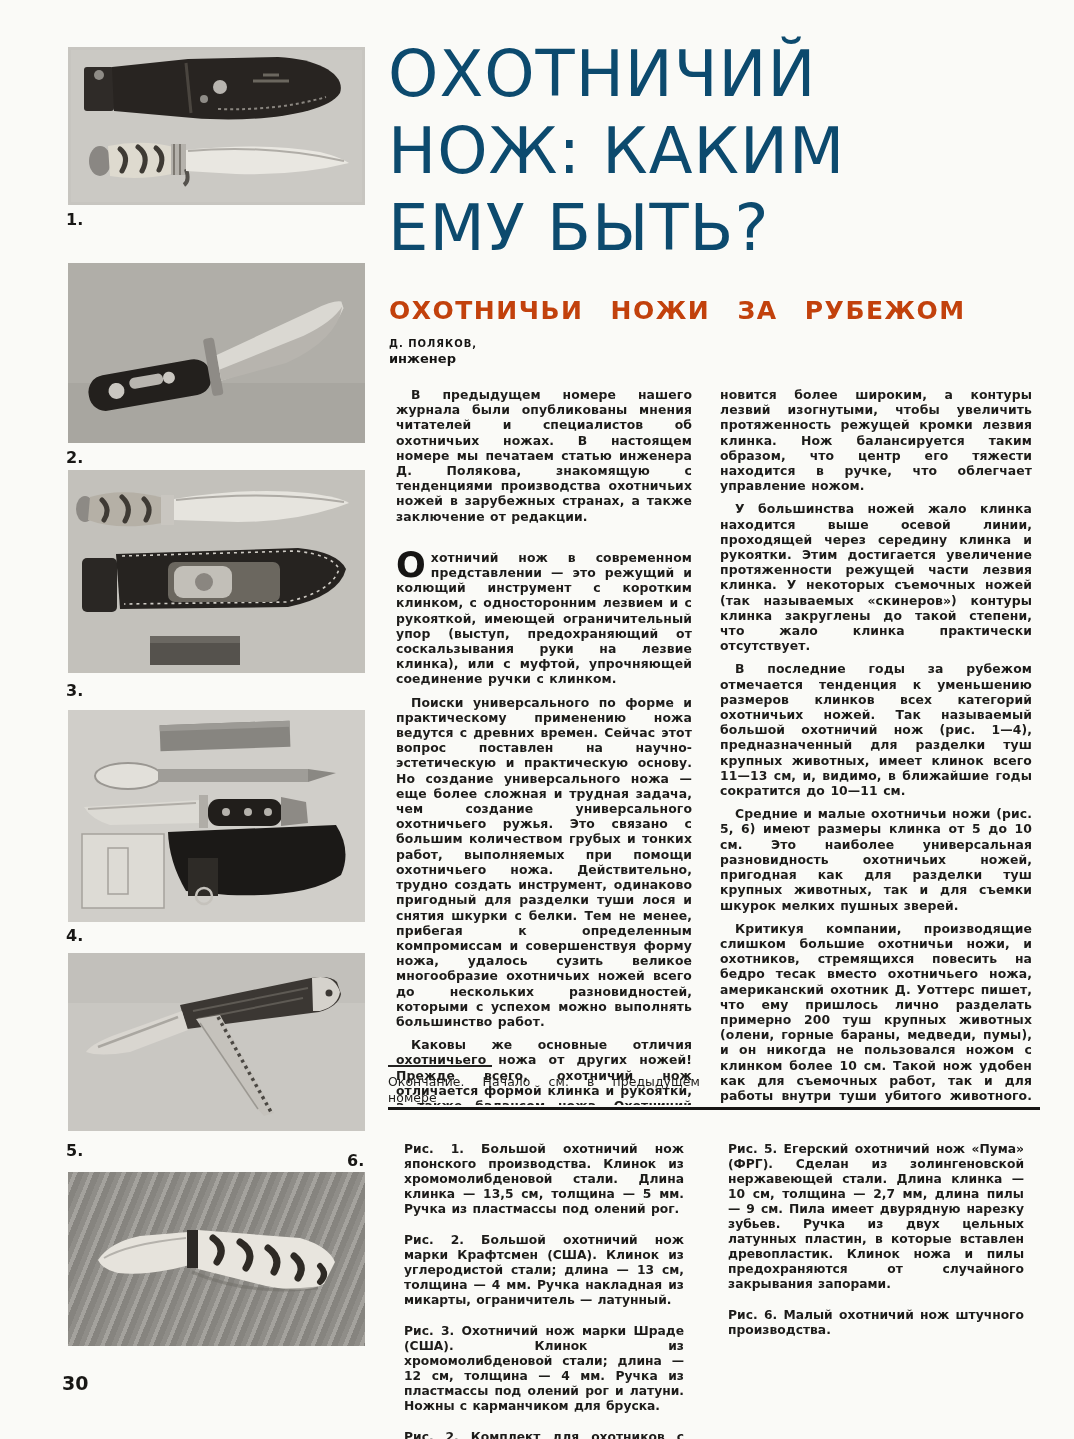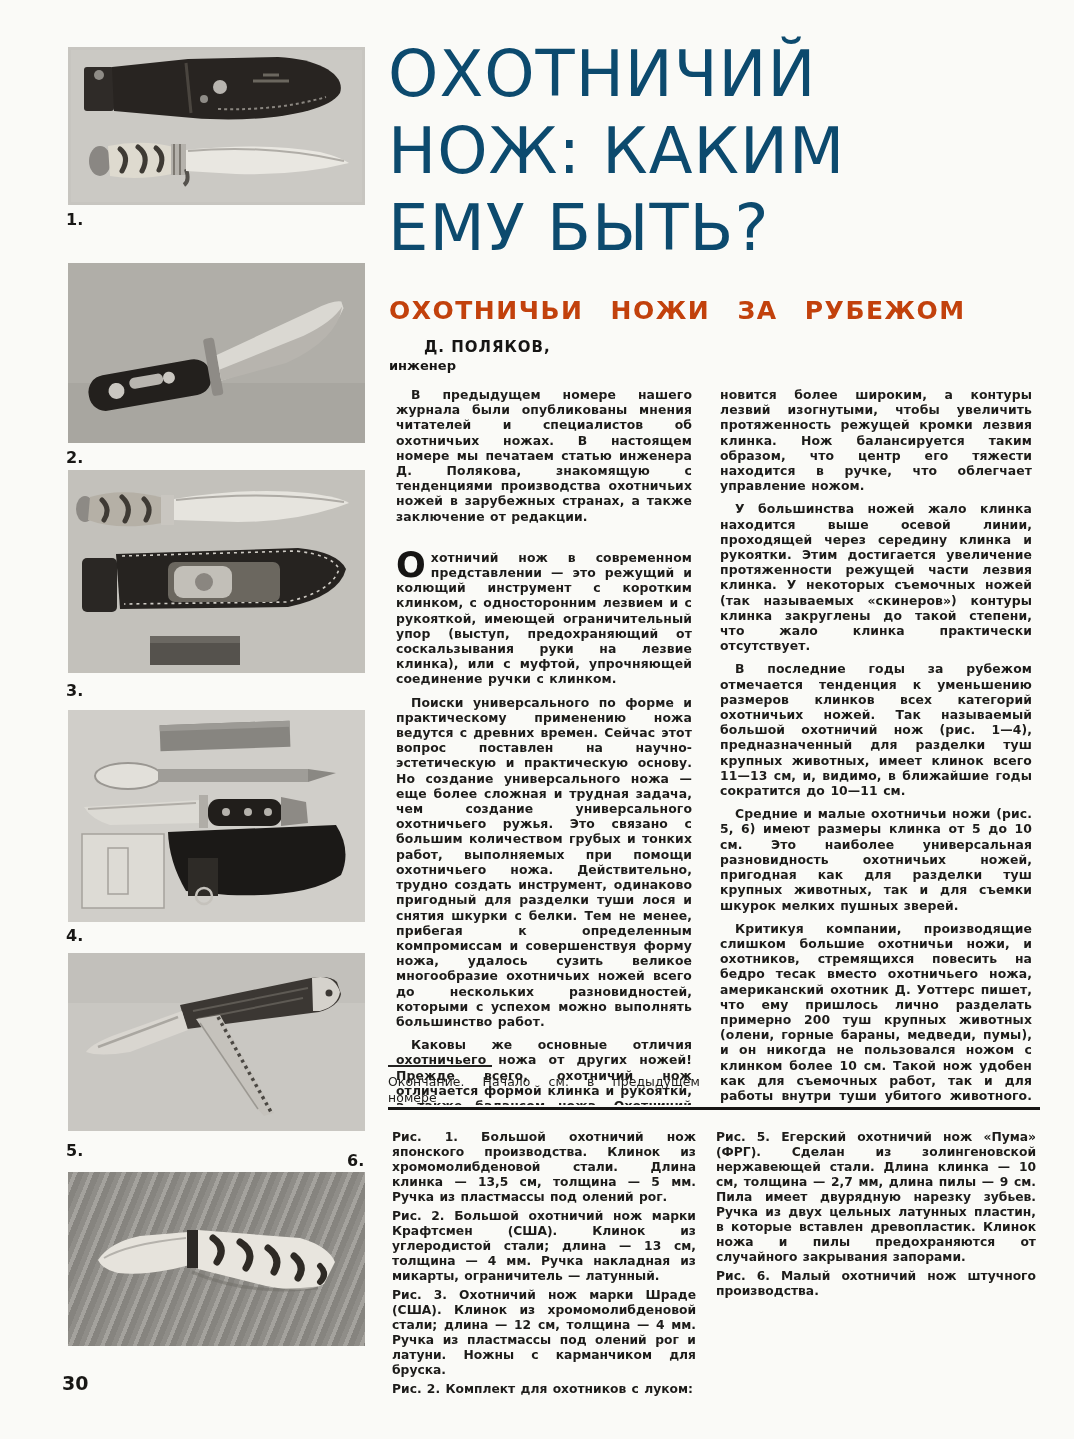--- a/index.html
+++ b/index.html
@@ -18,21 +18,21 @@
   .title{
     position:absolute;left:388px;top:36px;width:560px;margin:0;
     font-size:64px;line-height:77px;font-weight:normal;letter-spacing:1px;color:#0c4a6e;
   }
   .title .t-line{display:block;white-space:nowrap;}
   .subtitle{
     position:absolute;left:389px;top:296px;width:600px;margin:0;white-space:nowrap;
     font-size:25px;font-weight:bold;letter-spacing:1.5px;word-spacing:17px;color:#c2410c;
   }
   .author{position:absolute;left:389px;top:338px;color:#161514;}
-  .author .a-name{font-size:15px;font-weight:bold;letter-spacing:1px;margin-left:35px;}
+  .author .a-name{font-size:10px;font-weight:bold;letter-spacing:1px;}
   .author .a-role{font-size:13px;font-weight:bold;margin-top:2px;}
   
   .col{
     position:absolute;top:379px;
     font-size:12.4px;line-height:15.2px;font-weight:bold;text-align:justify;
     word-spacing:1px;letter-spacing:0.1px;color:#1d1c1a;overflow:hidden;
   }
   .col1{left:388px;width:312px;height:726px;}
   .col2{left:712px;width:328px;height:726px;}
   .col p{margin:8px;}
@@ -47,21 +47,21 @@
   .footnote p{font-weight:normal;font-size:12.4px;line-height:15.5px;margin:0;text-align:justify;}
   
   .caption-rule{position:absolute;left:388px;top:1107px;width:652px;height:3px;background:#161514;}
   .capcol{
     position:absolute;top:1126px;
     font-size:12.3px;line-height:15px;font-weight:bold;text-align:justify;
     word-spacing:1px;color:#1d1c1a;
   }
   .capcol.left{left:388px;width:312px;}
   .capcol.right{left:712px;width:328px;}
-  .capcol p{margin:4px;}
+  .capcol p{margin:16px;}
 </style>
 </head>
 <body>
 
 <div class="page">
 
   <figure class="photo" style="left:68px;top:47px;width:297px;height:158px;background:#c7c5c0;">
     <svg viewBox="0 0 297 158">
       <rect x="0" y="0" width="297" height="158" fill="#c7c5c0"></rect>
       <rect x="3" y="3" width="291" height="152" fill="#cbc9c4"></rect>

